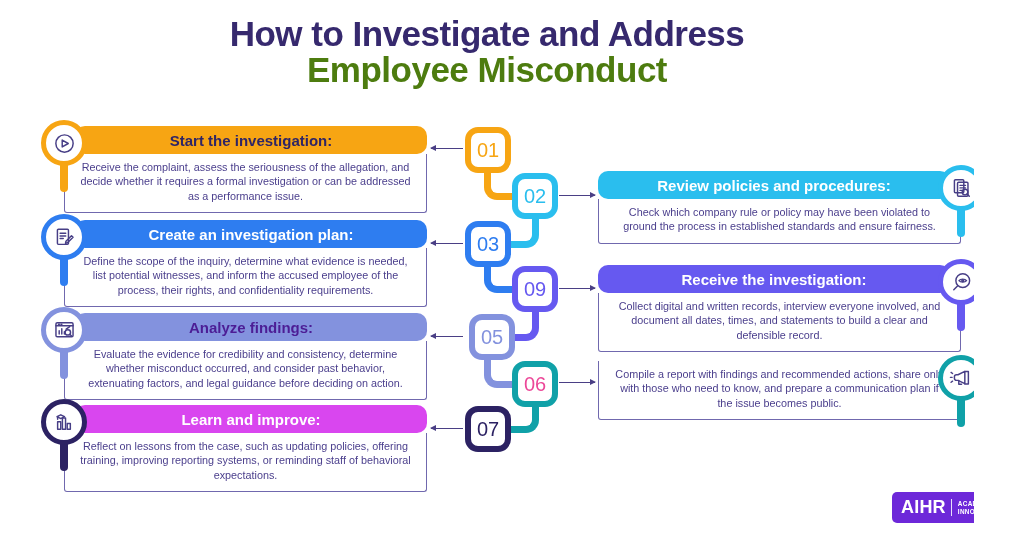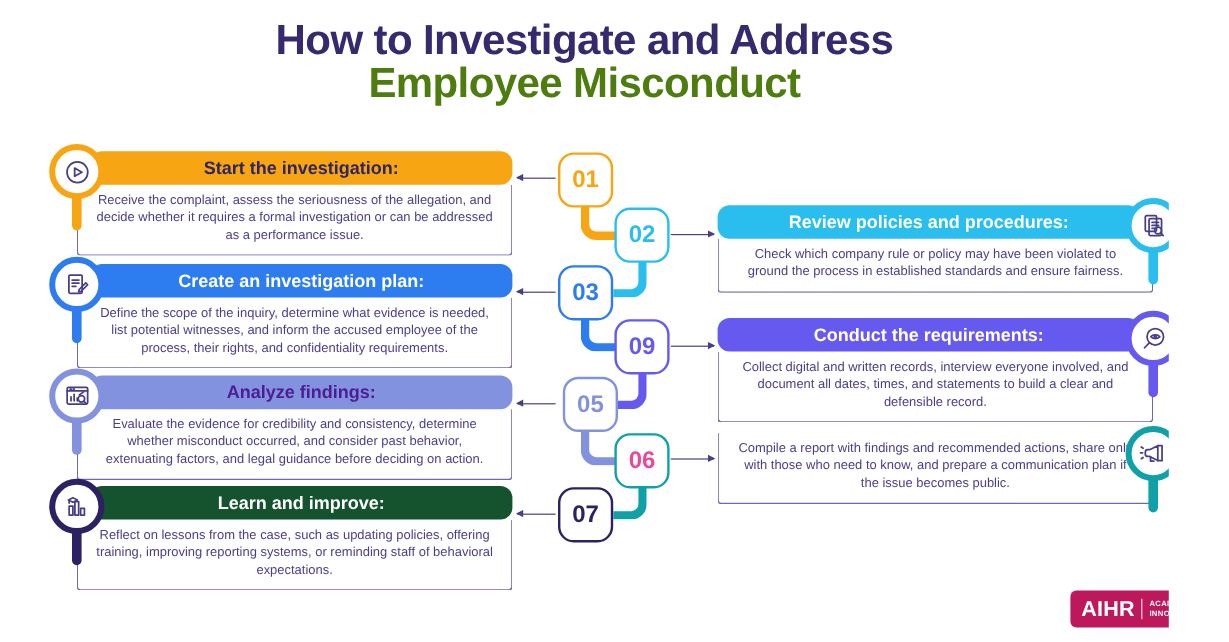--- a/index.html
+++ b/index.html
@@ -39,23 +39,23 @@
     stroke-width:1.4; stroke-linecap:round; stroke-linejoin:round; }
   .icon-stem {
     position:absolute; z-index:4; width:8px; height:34px; top:32px; border-radius:4px;
   }
   .card.left  .icon-stem { left:-4px; }
   .card.right .icon-stem { right:-4px; }
 
   
   .badge {
     position:absolute; z-index:5; width:46px; height:46px; box-sizing:border-box;
-    background:#ffffff; border:2px solid #15803d; border-radius:13px;
+    background:#ffffff; border:6px solid #15803d; border-radius:13px;
     display:flex; align-items:center; justify-content:center;
-    font-size:20px; font-weight:bold;
+    font-size:20px; font-weight:normal;
   }
   
   .connector { position:absolute; z-index:2; box-sizing:border-box; }
   .connector.dr { border-left:7px solid; border-bottom:7px solid; border-bottom-left-radius:13px; }
   .connector.dl { border-right:7px solid; border-bottom:7px solid; border-bottom-right-radius:13px; }
 
   
   .arrow { position:absolute; z-index:2; height:0; border-top:1.6px solid #4A3F85; }
   .arrow::before, .arrow::after { content:""; position:absolute; top:-4.5px; width:0; height:0;
     border-top:3.8px solid transparent; border-bottom:3.8px solid transparent; }
@@ -144,21 +144,21 @@
     <div class="icon-stem" style="background: rgb(102, 89, 240);"></div>
     <div class="icon-circle" style="border-color: rgb(102, 89, 240);">
           <svg viewBox="0 0 24 24">
             <circle cx="13.2" cy="10.2" r="6.6"></circle>
             <path d="M8.4 15.1 L4.6 19"></path>
             <path d="M9.6 10.2 C11 8.3 15.4 8.3 16.8 10.2 C15.4 12.1 11 12.1 9.6 10.2 Z"></path>
             <circle cx="13.2" cy="10.2" r="0.9"></circle>
           </svg>
         </div>
     <div class="card-header" style="background: rgb(102, 89, 240); color: rgb(255, 255, 255);">
-      <span>Conduct the requirements:</span>
+      <span>Receive the investigation:</span>
     </div>
     <div class="card-body">Collect digital and written records, interview everyone involved, and document all dates, times, and statements to build a clear and defensible record.</div>
   </div>
       <div class="badge" style="left: 512px; top: 266px; border-color: rgb(102, 89, 240); color: rgb(102, 89, 240);">
     <span>09</span>
   </div>
       <div class="connector dl" style="left: 511px; top: 308px; width: 28px; height: 33px; border-color: rgb(102, 89, 240);"></div>
       <div class="arrow right" style="left: 559px; top: 288px; width: 36px;"></div>
       <div class="card left" style="left: 64px; top: 313px;">
     <div class="icon-stem" style="background: rgb(131, 146, 222);"></div>
@@ -204,32 +204,32 @@
     <div class="icon-stem" style="background: rgb(44, 34, 99);"></div>
     <div class="icon-circle" style="border-color: rgb(44, 34, 99);">
           <svg viewBox="0 0 24 24">
             <rect x="5.4" y="11.2" width="3" height="7.2"></rect>
             <rect x="10" y="7.6" width="3" height="10.8"></rect>
             <rect x="14.6" y="13" width="3" height="5.4"></rect>
             <path d="M4.8 6.4 L8.4 4.6 L12 6.4 L8.4 8.2 Z"></path>
             <path d="M5.4 7 v1.8"></path>
           </svg>
         </div>
-    <div class="card-header" style="background: #14532d; color: rgb(255, 255, 255);">
+    <div class="card-header" style="background: #d946ef; color: rgb(255, 255, 255);">
       <span>Learn and improve:</span>
     </div>
     <div class="card-body">Reflect on lessons from the case, such as updating policies, offering training, improving reporting systems, or reminding staff of behavioral expectations.</div>
   </div>
       <div class="badge" style="left: 465px; top: 406px; border-color: rgb(44, 34, 99); color: rgb(44, 34, 99);">
     <span>07</span>
   </div>
       <div class="arrow left" style="left: 431px; top: 428px; width: 32px;"></div>
     </div>
 
-  <div class="logo" style="background: #be185d;">
+  <div class="logo" style="background: #6d28d9;">
     <span class="logo-wordmark">AIHR</span>
     <span class="logo-divider"></span>
     <span class="logo-tagline">
       <span>ACADEMY TO</span><br>
       <span>INNOVATE HR</span>
     </span>
   </div>
 </div>
 
 </body></html>

